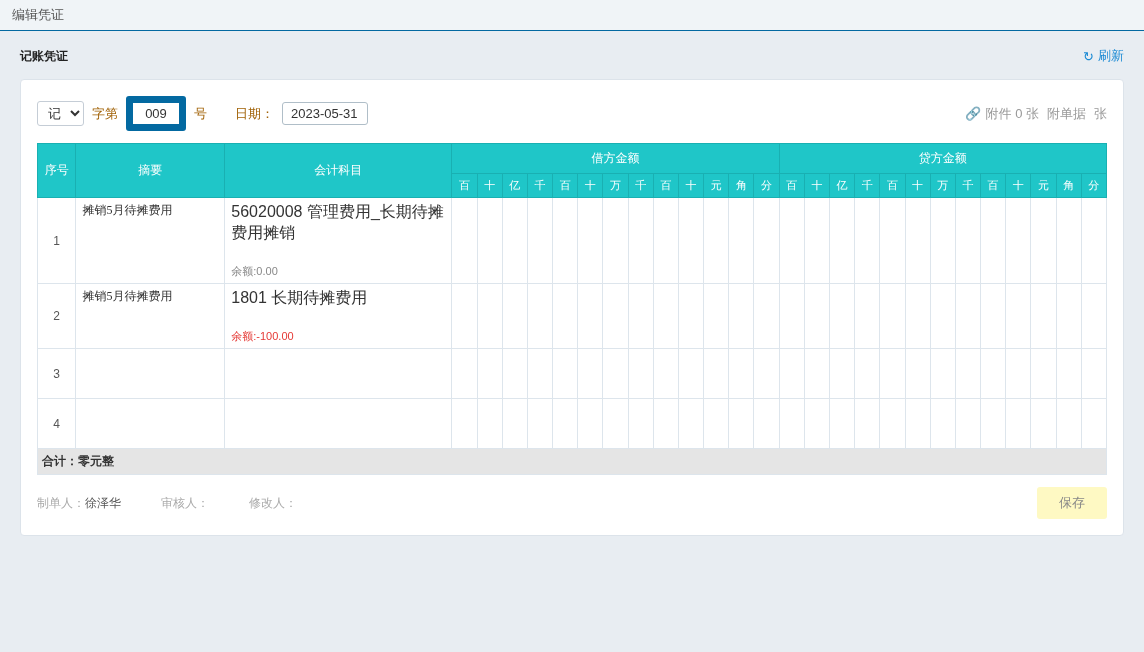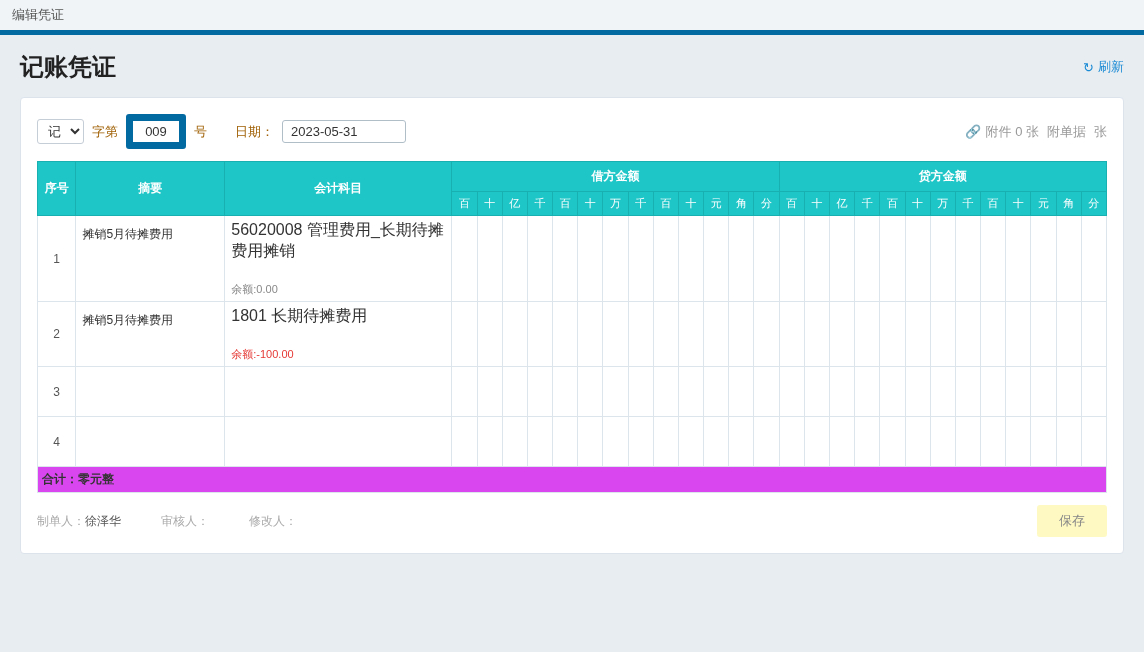--- a/index.html
+++ b/index.html
@@ -4,37 +4,37 @@
   <style>
     * { box-sizing: border-box; margin: 0; padding: 0; }
     body {
       font-family: "Microsoft YaHei", "SimHei", sans-serif;
       background: #e8edf2;
       font-size: 13px;
       color: #333;
     }
     .window-titlebar {
       background: #f0f4f7;
-      border-bottom: 5px solid #0369a1;
+      border-bottom: 1px solid #0369a1;
       padding: 6px 12px;
       font-size: 13px;
       color: #555;
     }
     .page-container {
       padding: 16px 20px;
       min-height: 620px;
     }
     .page-header {
       display: flex;
       justify-content: space-between;
       align-items: center;
       margin-bottom: 14px;
     }
     .page-title {
-      font-size: 24px;
+      font-size: 12px;
       font-weight: bold;
       color: #222;
     }
     .refresh-btn {
       display: flex;
       align-items: center;
       gap: 4px;
       color: #1a8ad4;
       cursor: pointer;
       font-size: 13px;
@@ -75,21 +75,21 @@
       color: #333;
       width: 60px;
       text-align: center;
     }
     .date-input {
       border: 1px solid #b0bec8;
       border-radius: 3px;
       padding: 3px 8px;
       font-size: 13px;
       color: #333;
-      width: 124px;
+      width: 86px;
     }
     .attachment-area {
       margin-left: auto;
       display: flex;
       align-items: center;
       gap: 8px;
       color: #999;
       font-size: 13px;
     }
     .attachment-link {
@@ -104,21 +104,21 @@
       width: 100%;
       border-collapse: collapse;
       font-size: 12px;
     }
     .voucher-table thead tr.header-top th {
       background: #1fc6c8;
       color: #fff;
       text-align: center;
       padding: 6px 4px;
       border: 1px solid #19b0b2;
-      font-weight: bold;
+      font-weight: normal;
     }
     .voucher-table thead tr.header-sub th {
       background: #1fc6c8;
       color: #fff;
       text-align: center;
       padding: 4px 2px;
       border: 1px solid #19b0b2;
       font-weight: normal;
       font-size: 11px;
     }
@@ -135,21 +135,22 @@
       padding: 4px 4px;
       vertical-align: top;
       font-size: 12px;
     }
     .voucher-table tbody td.seq-cell {
       text-align: center;
       vertical-align: middle;
       color: #555;
     }
     .voucher-table tbody td.summary-cell {
-      padding: 10px 6px;
+      padding: 4px 6px;
+      font-family: Liberation Serif, serif;
     }
     .voucher-table tbody td.account-cell {
       padding: 4px 6px;
     }
     .account-name {
       color: #333;
       font-size: 16px;
     }
     .balance-line {
       font-size: 11px;
@@ -158,21 +159,21 @@
     }
     .balance-negative {
       color: #e53935;
     }
     .digit-cell {
       text-align: center;
       vertical-align: middle;
       font-size: 12px;
     }
     .footer-row td {
-      background: #d946ef;
+      background: #e5e5e5;
       padding: 10px 8px;
       font-size: 13px;
       font-weight: bold;
       color: #333;
       border-top: 2px solid #cdd8e3;
     }
     .bottom-bar {
       display: flex;
       align-items: center;
       padding-top: 12px;

